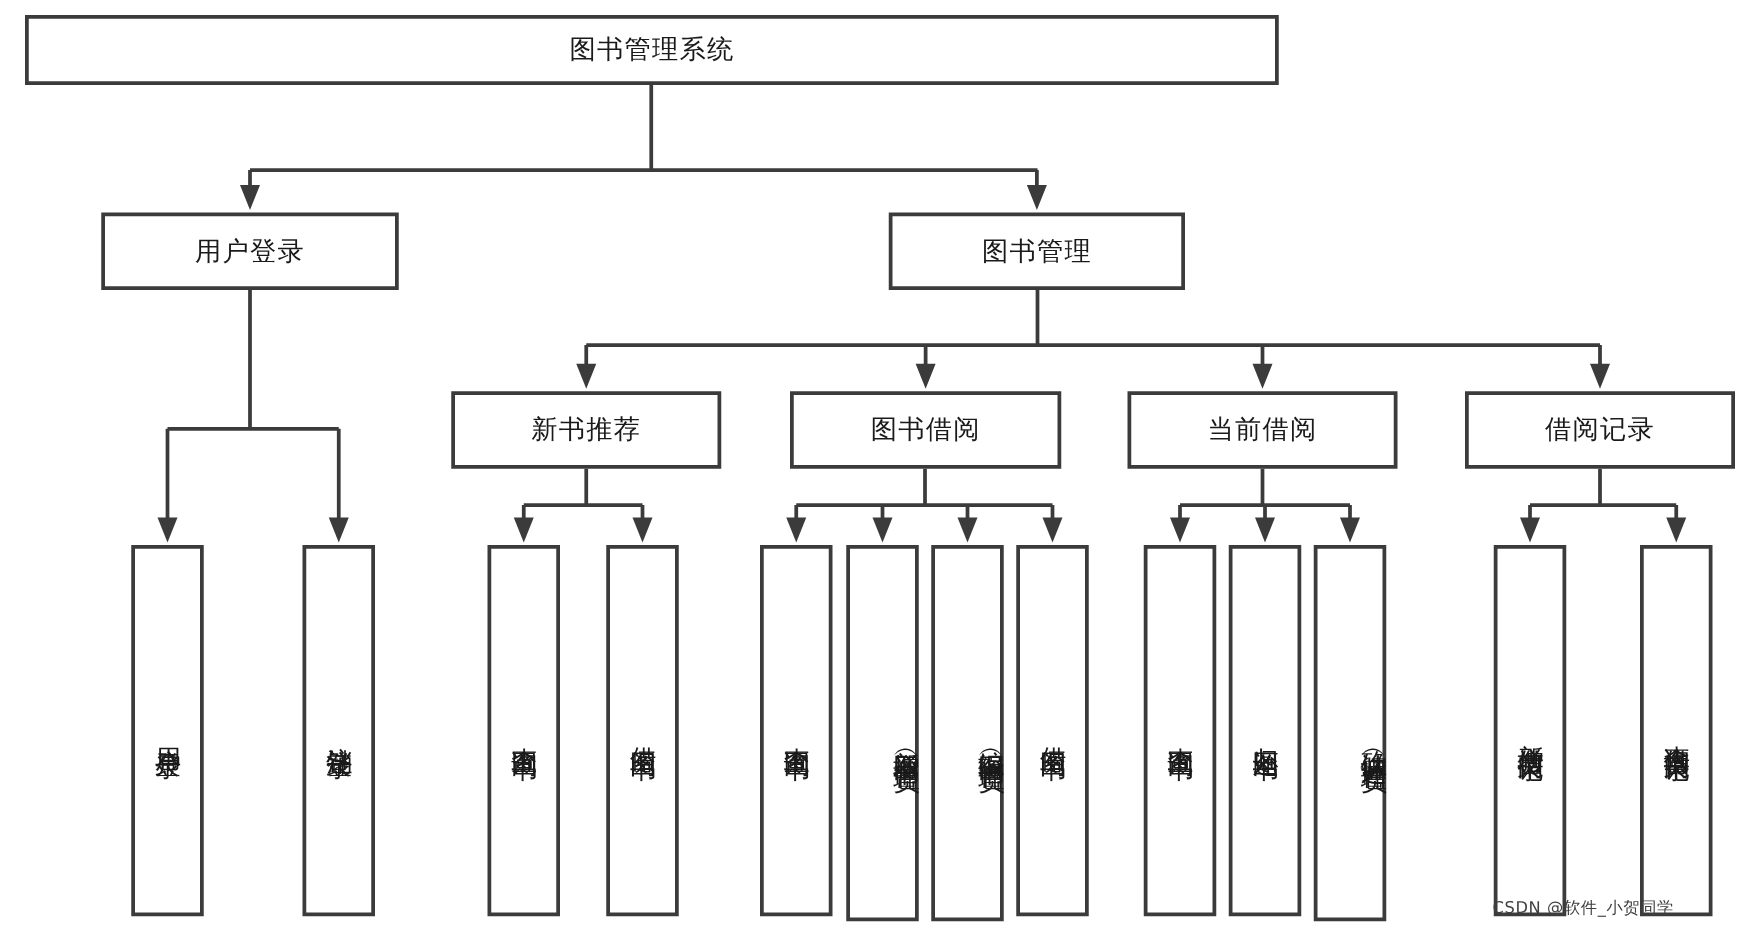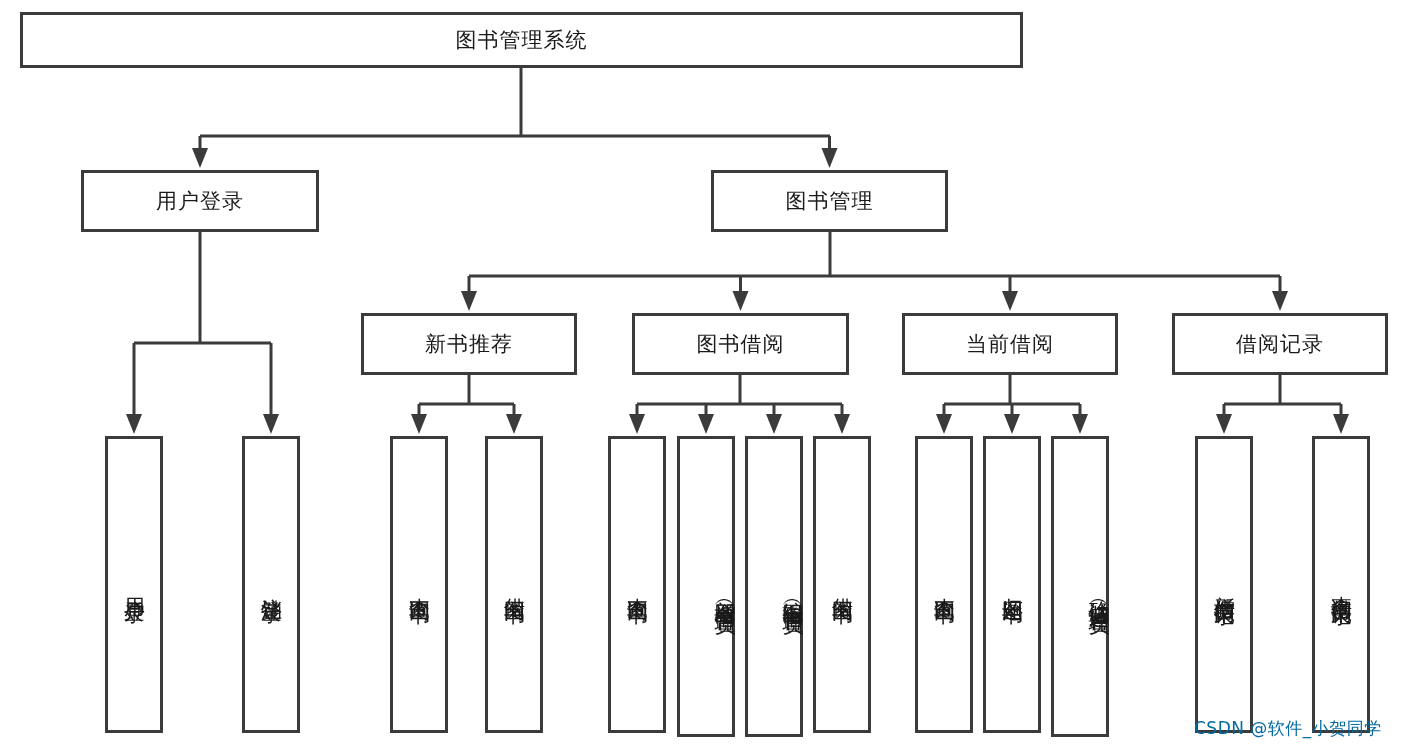--- a/index.html
+++ b/index.html
@@ -65,22 +65,22 @@
     justify-content: center;
     white-space: nowrap;
     pointer-events: none;
   }
   .vtext.center {
     align-items: center;
   }
   .watermark {
     position: absolute;
     font-family: "DejaVu Sans", "Liberation Sans", sans-serif;
-    font-size: 17px;
-    color: #0369a1;
+    font-size: 13px;
+    color: #404040;
     white-space: nowrap;
     letter-spacing: 0.5px;
   }
 </style>
 </head>
 <body>
 
 <div id="diagram-root">
   <svg id="flow-svg" viewBox="0 0 1405 747" xmlns="http://www.w3.org/2000/svg">
     <g id="connectors-layer">

